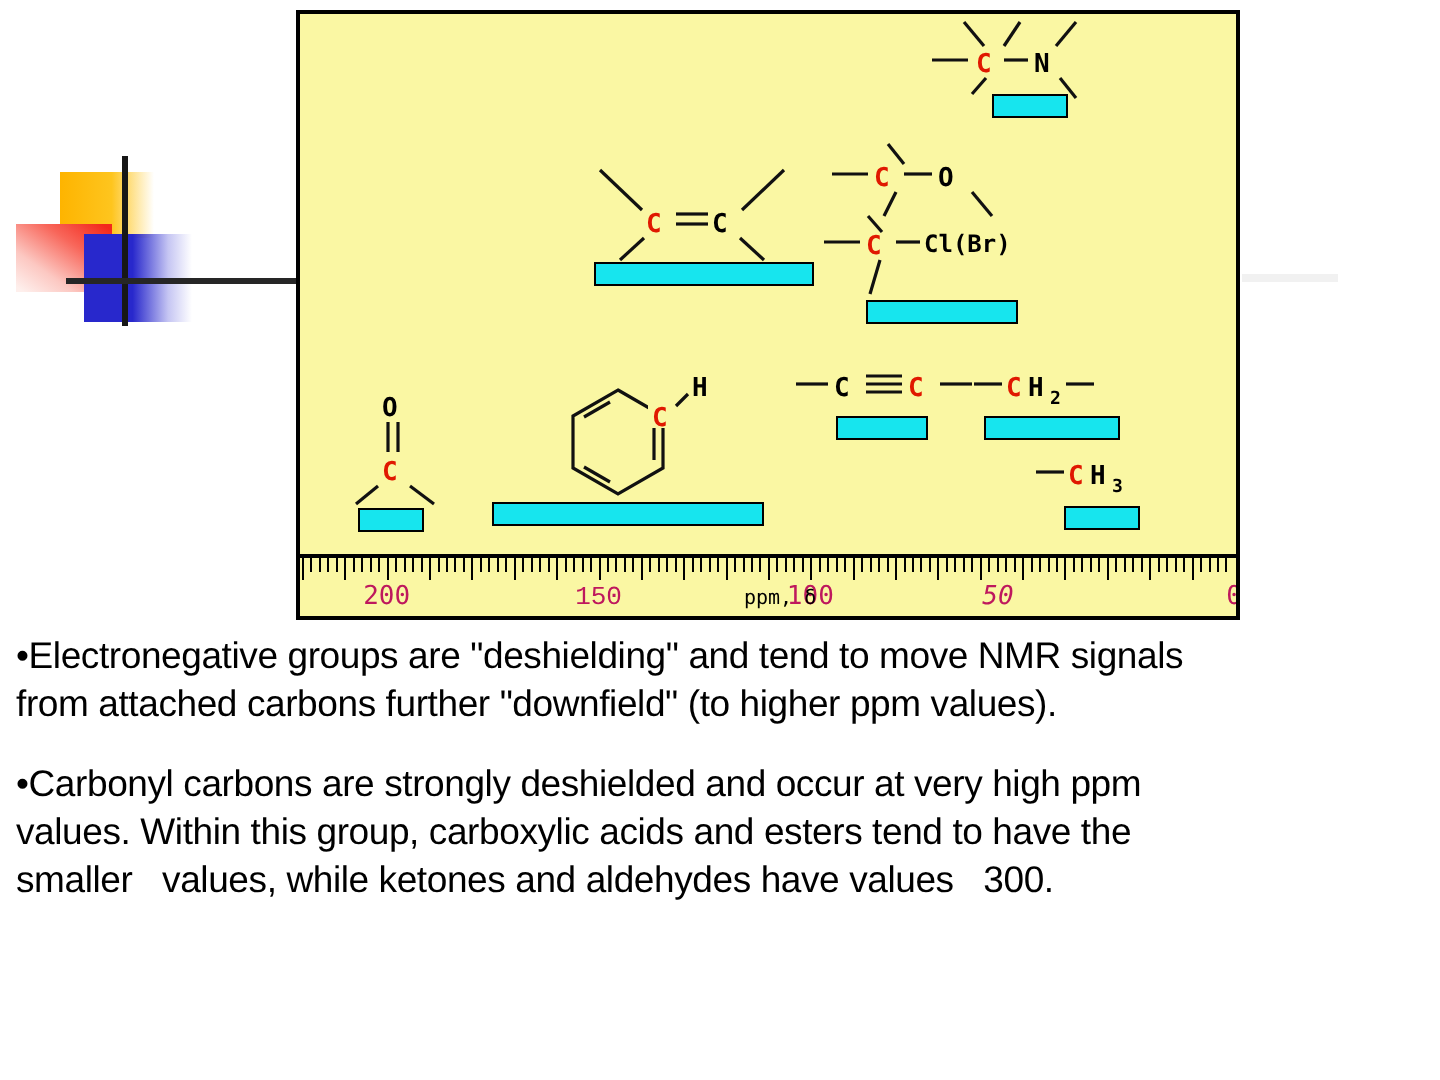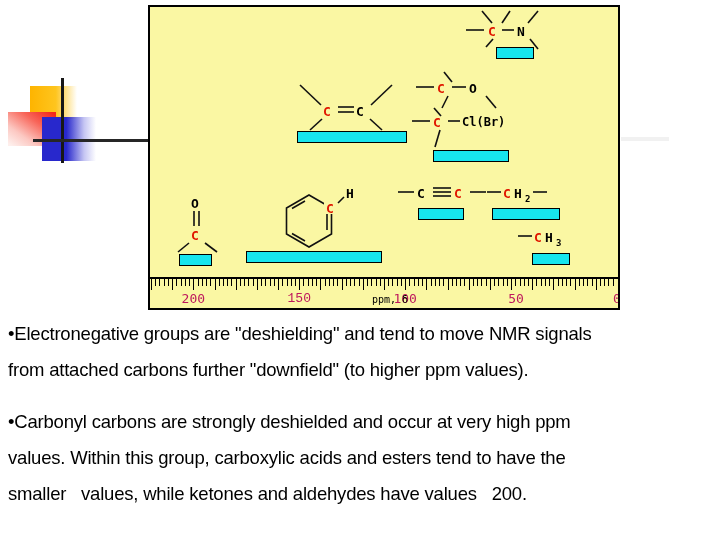--- a/index.html
+++ b/index.html
@@ -33,21 +33,21 @@
     background:repeating-linear-gradient(90deg,#000 0 1px,transparent 1px 4.236px);}
   .ticks-major{position:absolute;left:1px;top:272px;width:466px;height:11px;
     background:repeating-linear-gradient(90deg,#000 0 1px,transparent 1px 21.18px);}
   .tick-label{position:absolute;top:284px;width:40px;text-align:center;
     font-family:"DejaVu Sans Mono",monospace;font-size:13px;color:#be185d;}
   .ppm-label{position:absolute;left:178px;top:287px;
     font-family:"DejaVu Sans Mono",monospace;font-size:10px;color:#000;padding-left:44px;}
 
   
   .text-block{position:absolute;left:8px;top:316px;width:706px;color:#000;}
-  .text-block p{margin:0 0 16px 0;font-size:18.5px;line-height:36px;
+  .text-block p{margin:0 0 16px 0;font-size:18.5px;line-height:24px;
     white-space:pre-wrap;letter-spacing:-0.2px;}
 </style>
 </head>
 <body>
 
 <div class="slide">
 
   <div>
     <div class="sq yellow"></div>
     <div class="sq pink"></div>
@@ -154,26 +154,26 @@
         <div class="bar" title="methyl CH3" style="left: 382.273px; width: 36.0091px; top: 246px; background: rgb(23, 229, 238);"></div>
       </div>
 
     <div class="axis-line"></div>
     <div class="ticks-minor"></div>
     <div class="ticks-major"></div>
     <div id="tick-labels">
         <span class="tick-label" style="left: 23.3636px;">200</span>
         <span class="tick-label" style="left: 129.273px; font-family: Liberation Mono, monospace;">150</span>
         <span class="tick-label" style="left: 235.182px;">100</span>
-        <span class="tick-label" style="left: 346px;">50</span>
+        <span class="tick-label" style="left: 329px; font-style: italic;">50</span>
         <span class="tick-label" style="left: 447px;">0</span>
       </div>
     <span class="ppm-label">ppm, δ</span>
   </div>
 
   <div class="text-block">
     <p>•Electronegative groups are "deshielding" and tend to move NMR signals
 from attached carbons further "downfield" (to higher ppm values).</p>
     <p>•Carbonyl carbons are strongly deshielded and occur at very high ppm
 values. Within this group, carboxylic acids and esters tend to have the
-smaller   values, while ketones and aldehydes have values   200.</p>
+smaller   values, while ketones and aldehydes have values   300.</p>
   </div>
 </div>
 
 </body></html>

